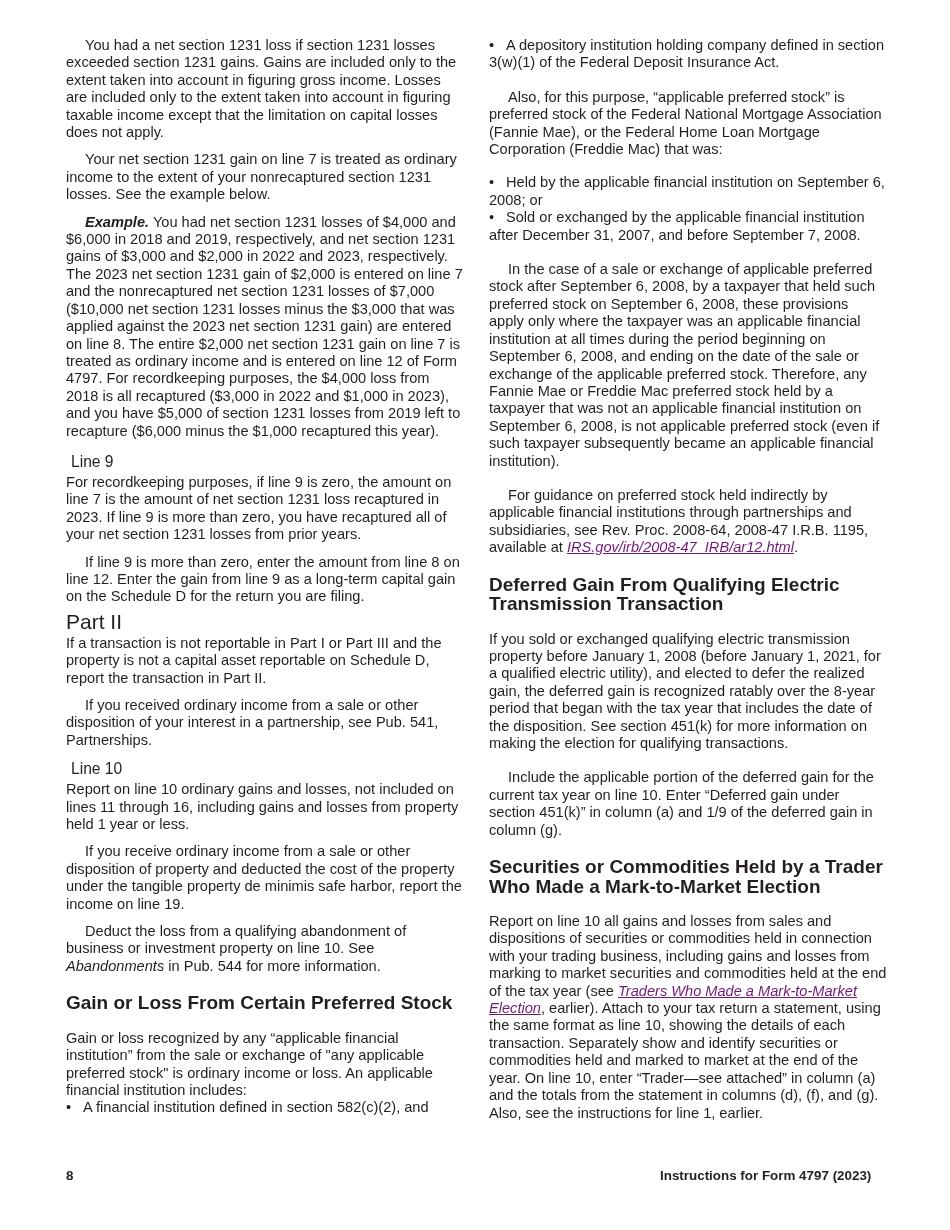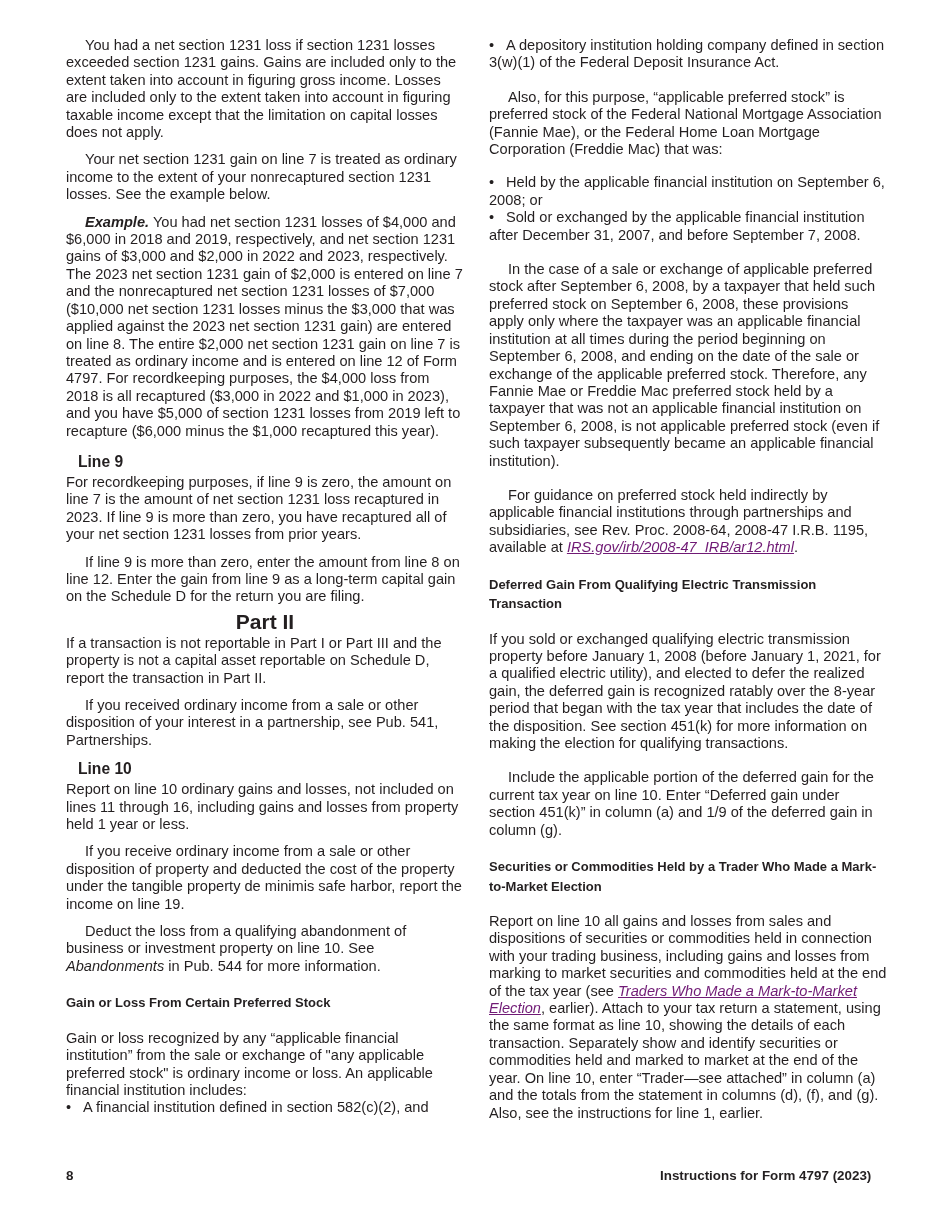--- a/index.html
+++ b/index.html
@@ -3,24 +3,24 @@
 <meta charset="utf-8">
 <style>
   html, body { margin: 0; padding: 0; background: #ffffff; }
   body { width: 950px; height: 1230px; position: relative; overflow: hidden;
          font-family: "Liberation Sans", sans-serif; color: #231f20; }
   .col { position: absolute; top: 37px; width: 398px; font-size: 14.6px; line-height: 17.4px; }
   .col-left { left: 66px; }
   .col-right { left: 489px; }
   p { margin: 0 0 10px 0; }
   p.ind { text-indent: 19px; }
-  .h3 { font-weight: bold; font-size: 15.6px; line-height: 19px; margin: 0 0 3px 12px; }
+  .h3 { font-weight: normal; font-size: 15.6px; line-height: 19px; margin: 0 0 3px 5px; }
   .h3.gap { margin-top: 12px; }
-  .h2 { font-weight: bold; font-size: 21px; line-height: 24px; margin: -6px 0 1px 0; text-align: center; }
-  .subh { font-weight: bold; font-size: 13px; line-height: 19.5px; margin: 18px 4px 17px 0; }
+  .h2 { font-weight: normal; font-size: 21px; line-height: 24px; margin: -6px 0 1px 0; }
+  .subh { font-weight: bold; font-size: 19px; line-height: 19.5px; margin: 18px 4px 17px 0; }
   .b-icon { display: inline-block; width: 17px; }
   a.link { color: #701a75; font-style: italic; text-decoration: underline; }
   em { font-style: italic; text-align: center; }
   .ex-lead { font-weight: bold; font-style: italic; }
   .footer { position: absolute; top: 1168px; font-size: 13.4px; font-weight: bold; }
   .footer-left { left: 66px; }
   .footer-right { left: 660px; }
 </style>
 </head>
 <body>

